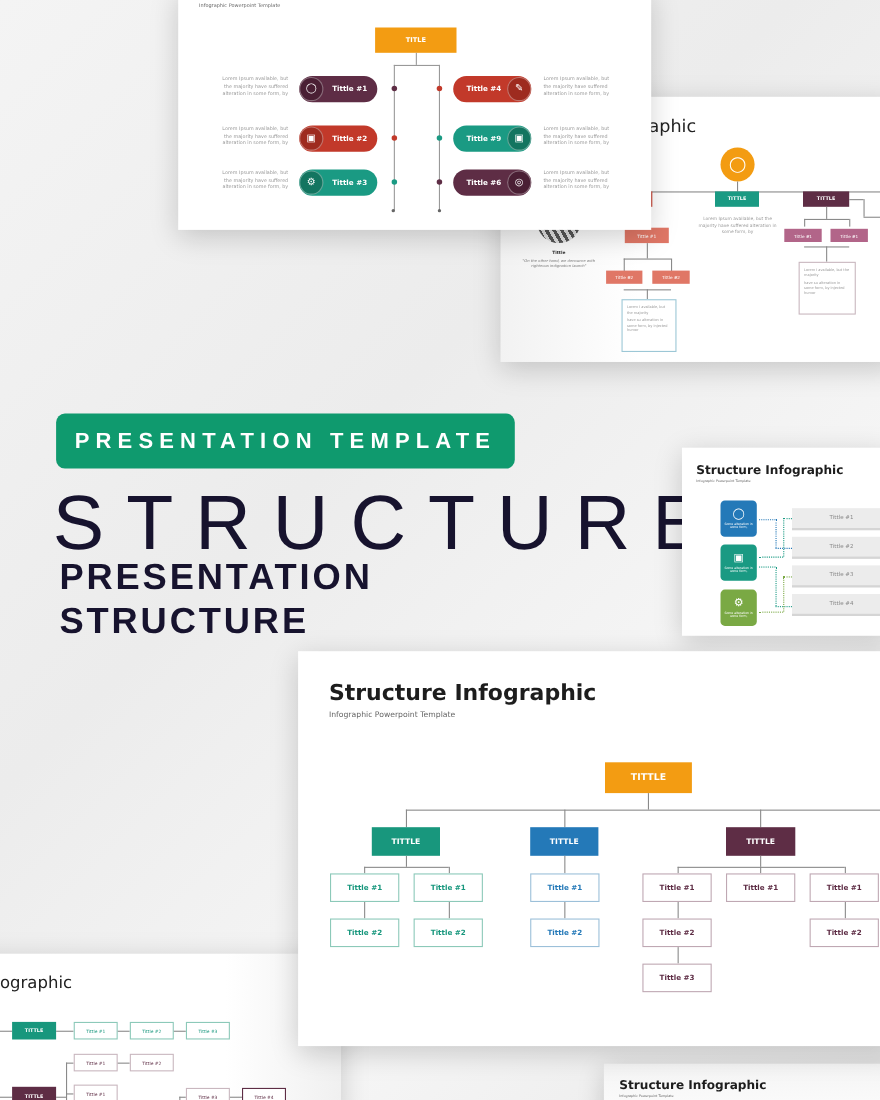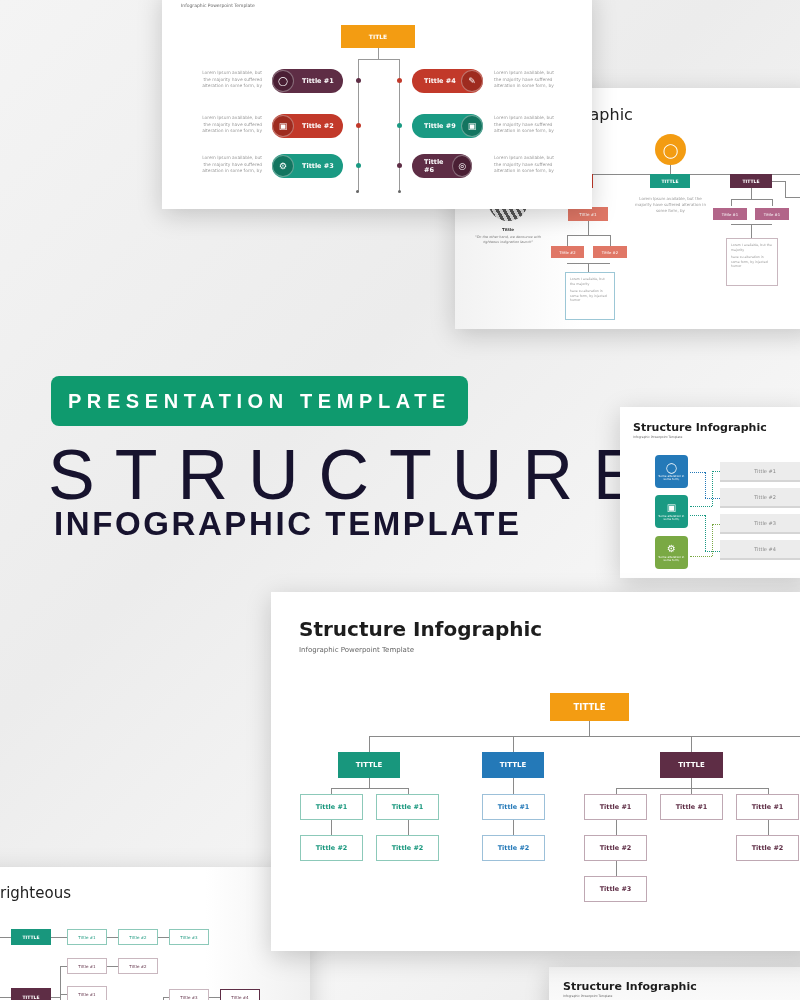--- a/index.html
+++ b/index.html
@@ -188,30 +188,30 @@
   <div class="lorem" style="left:332px;top:80px;width:62px;">Lorem Ipsum available, but the majority have suffered alteration in some form, by</div>
 
   <div class="dot" style="left:235px;top:133px;background:#1a9a83;"></div>
   <div class="pill" style="left:250px;top:124px;width:71px;background:#1a9a83;justify-content:space-between;padding-left:12px;">
     <span>Tittle #9</span>
     <span class="ic" style="background:#137560;">▣</span>
   </div>
   <div class="lorem" style="left:332px;top:125px;width:62px;">Lorem Ipsum available, but the majority have suffered alteration in some form, by</div>
 
   <div class="dot" style="left:235px;top:173px;background:#5e2d45;"></div>
-  <div class="pill" style="left:250px;top:164px;width:60px;background:#5e2d45;justify-content:space-between;padding-left:12px;">
+  <div class="pill" style="left:250px;top:164px;width:71px;background:#5e2d45;justify-content:space-between;padding-left:12px;">
     <span>Tittle #6</span>
     <span class="ic" style="background:#4a1f34;">◎</span>
   </div>
   <div class="lorem" style="left:332px;top:165px;width:62px;">Lorem Ipsum available, but the majority have suffered alteration in some form, by</div>
 </div>
 
 <div class="badge">PRESENTATION TEMPLATE</div>
 <div class="hero-title">STRUCTURE</div>
-<div class="hero-sub">INFOGRAPHIC TEMPLATE</div>
+<div class="hero-sub">PRESENTATION STRUCTURE</div>
 
 <div class="slide" style="left:620px;top:407px;width:190px;height:171px;">
   <div class="slide-title" style="left:13px;top:14px;font-size:11px;">Structure Infographic</div>
   <div class="slide-sub" style="left:13px;top:28px;font-size:3px;">Infographic Powerpoint Template</div>
 
   <div class="sq" style="left:35px;top:48px;background:#2479b8;">
     <span class="g">◯</span>
     <span class="t">Some alteration in some form,</span>
   </div>
   <div class="sq" style="left:35px;top:88px;background:#1a9a83;">
@@ -244,21 +244,21 @@
     </div>
   <div class="grey-bar" style="left:100px;top:107px;width:90px;">
       <span>Tittle #3</span>
     </div>
   <div class="grey-bar" style="left:100px;top:133px;width:90px;">
       <span>Tittle #4</span>
     </div>
 </div>
 
 <div class="slide" style="left:-40px;top:867px;width:350px;height:150px;background:linear-gradient(90deg,#fff 70%,#f0f0f0 100%);">
-  <div class="slide-title" style="left:40px;top:17px;font-size:15px;font-weight:normal;color:#222;">righteous</div>
+  <div class="slide-title" style="left:40px;top:17px;font-size:15px;font-weight:normal;color:#222;">ographic</div>
   <div class="line-h" style="left:40px;top:70px;width:11px;"></div>
   <div class="box" style="left:51px;top:62px;width:40px;height:16px;background:#18977d;color:#fff;font-size:4.5px;">
       <span>TITTLE</span>
     </div>
   <div class="line-h" style="left:91px;top:70px;width:16px;"></div>
   <div class="box outline" style="left:107px;top:62px;width:40px;height:16px;border-color:#8cc9b9;color:#18977d;font-size:4px;font-weight:normal;">
       <span>Tittle #1</span>
     </div>
   <div class="line-h" style="left:147px;top:70px;width:11px;"></div>
   <div class="box outline" style="left:158px;top:62px;width:40px;height:16px;border-color:#8cc9b9;color:#18977d;font-size:4px;font-weight:normal;">

